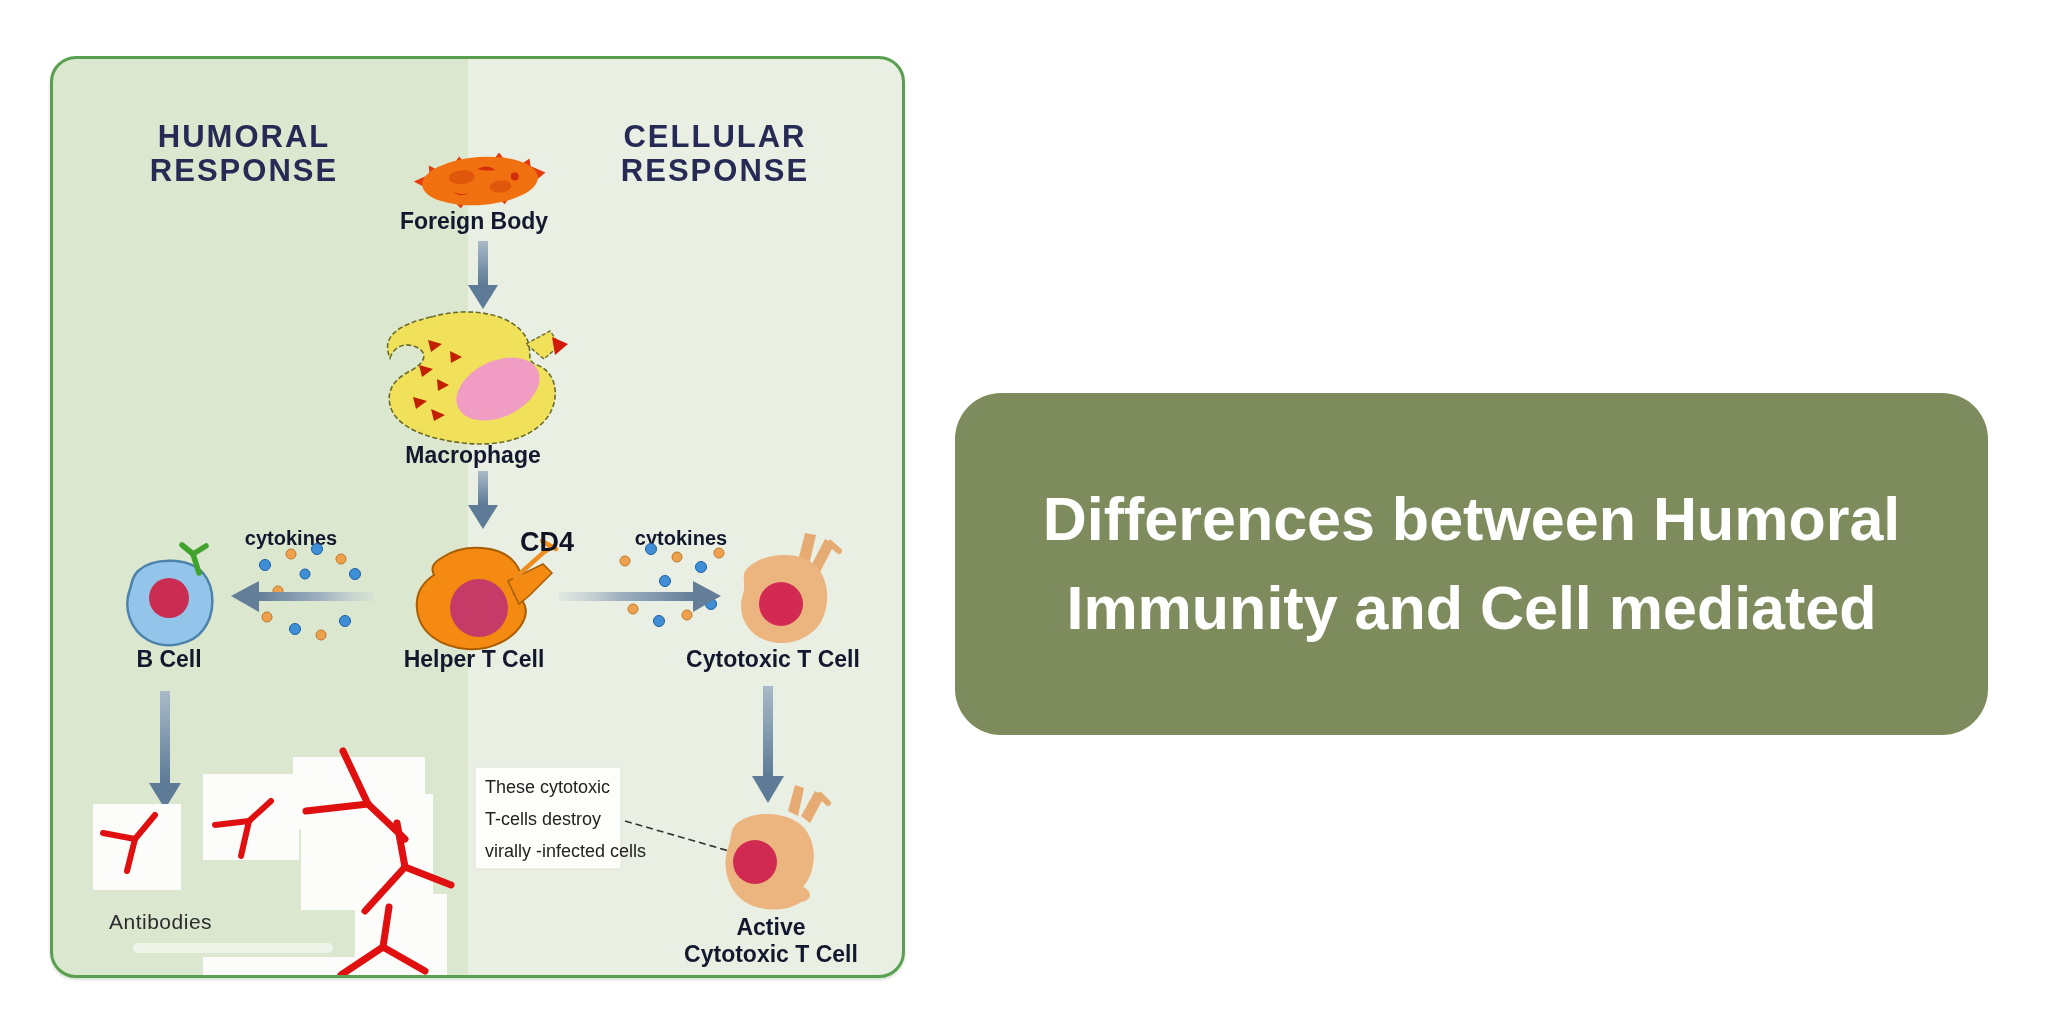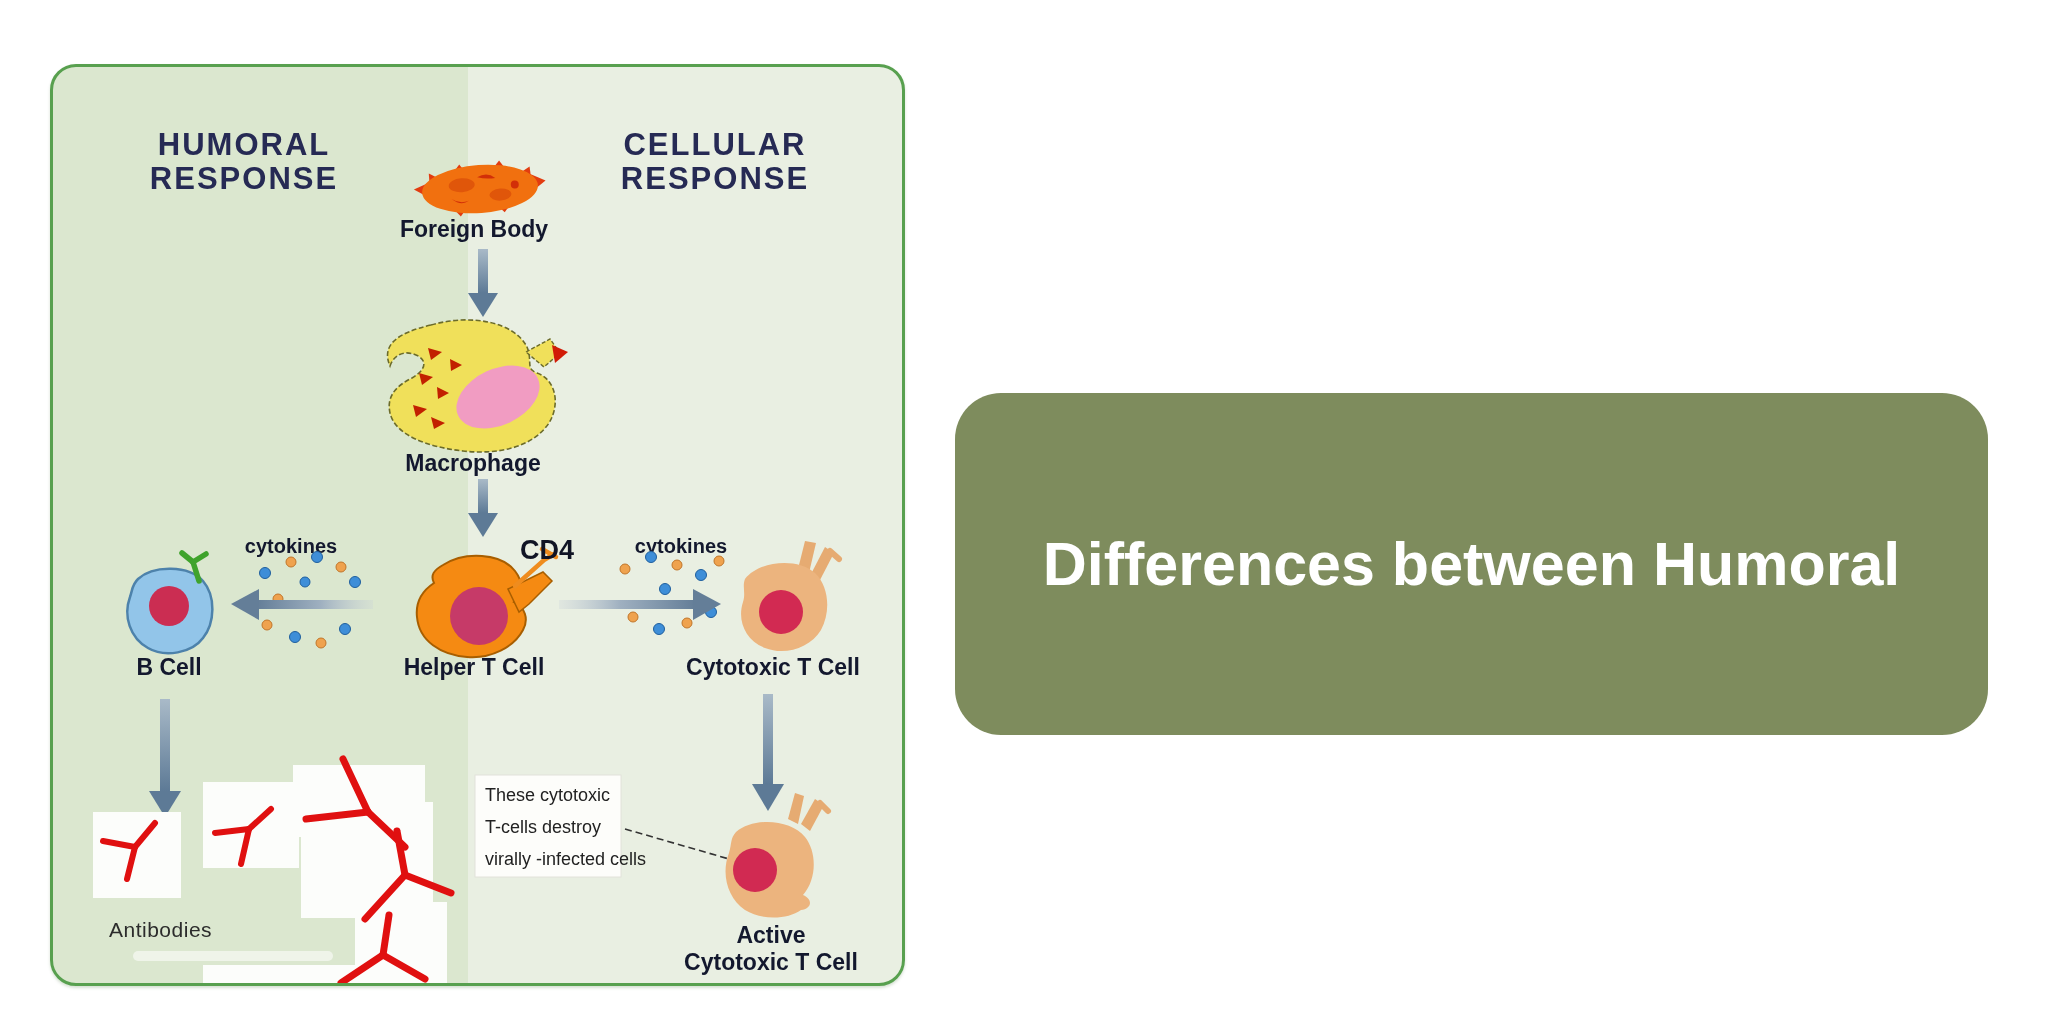--- a/index.html
+++ b/index.html
@@ -4,21 +4,21 @@
 <style>
   html,body{margin:0;padding:0;}
   body{
     width:2048px;height:1024px;background:#ffffff;position:relative;overflow:hidden;
     font-family:"Liberation Sans", sans-serif;
   }
   .stage{position:absolute;inset:0;}
 
   
   .diagram-panel{
-    position:absolute;left:50px;top:64px;width:855px;height:922px;
+    position:absolute;left:50px;top:56px;width:855px;height:922px;
     border:3px solid #58a04f;border-radius:26px;box-sizing:border-box;
     background:linear-gradient(90deg,#dbe7cf 0,#dbe7cf 415px,#e9efe2 415px,#e9efe2 100%);
     box-shadow:0 2px 3px rgba(90,130,80,.25);
   }
   .diagram-panel svg{position:absolute;left:0;top:0;}
 
   svg text{font-family:"Liberation Sans", sans-serif;}
   .hdr{font-size:31px;font-weight:800;letter-spacing:2px;fill:#262a54;}
   .lbl{font-size:23px;font-weight:700;fill:#13182e;}
   .lbl-sm{font-size:20px;font-weight:700;fill:#13182e;}
@@ -244,15 +244,16 @@
         <path d="M 683,765 C 700,750 738,752 752,770 C 764,785 764,812 750,828 C 761,833 758,842 748,843 C 734,853 708,853 692,843 C 674,831 668,806 676,786 C 679,776 677,772 683,765 Z" fill="#ecb47e"></path>
         <circle cx="702" cy="803" r="22" fill="#d12a52"></circle>
       </g>
       <text class="lbl" x="718" y="876" text-anchor="middle">Active</text>
       <text class="lbl" x="718" y="903" text-anchor="middle">Cytotoxic T Cell</text>
     </svg>
   </div>
 
   <div class="title-card">
     <div class="line">Differences between Humoral</div>
+    <div class="line">Immunity and Cell mediated</div>
   </div>
 
 </div>
 
 </body></html>

